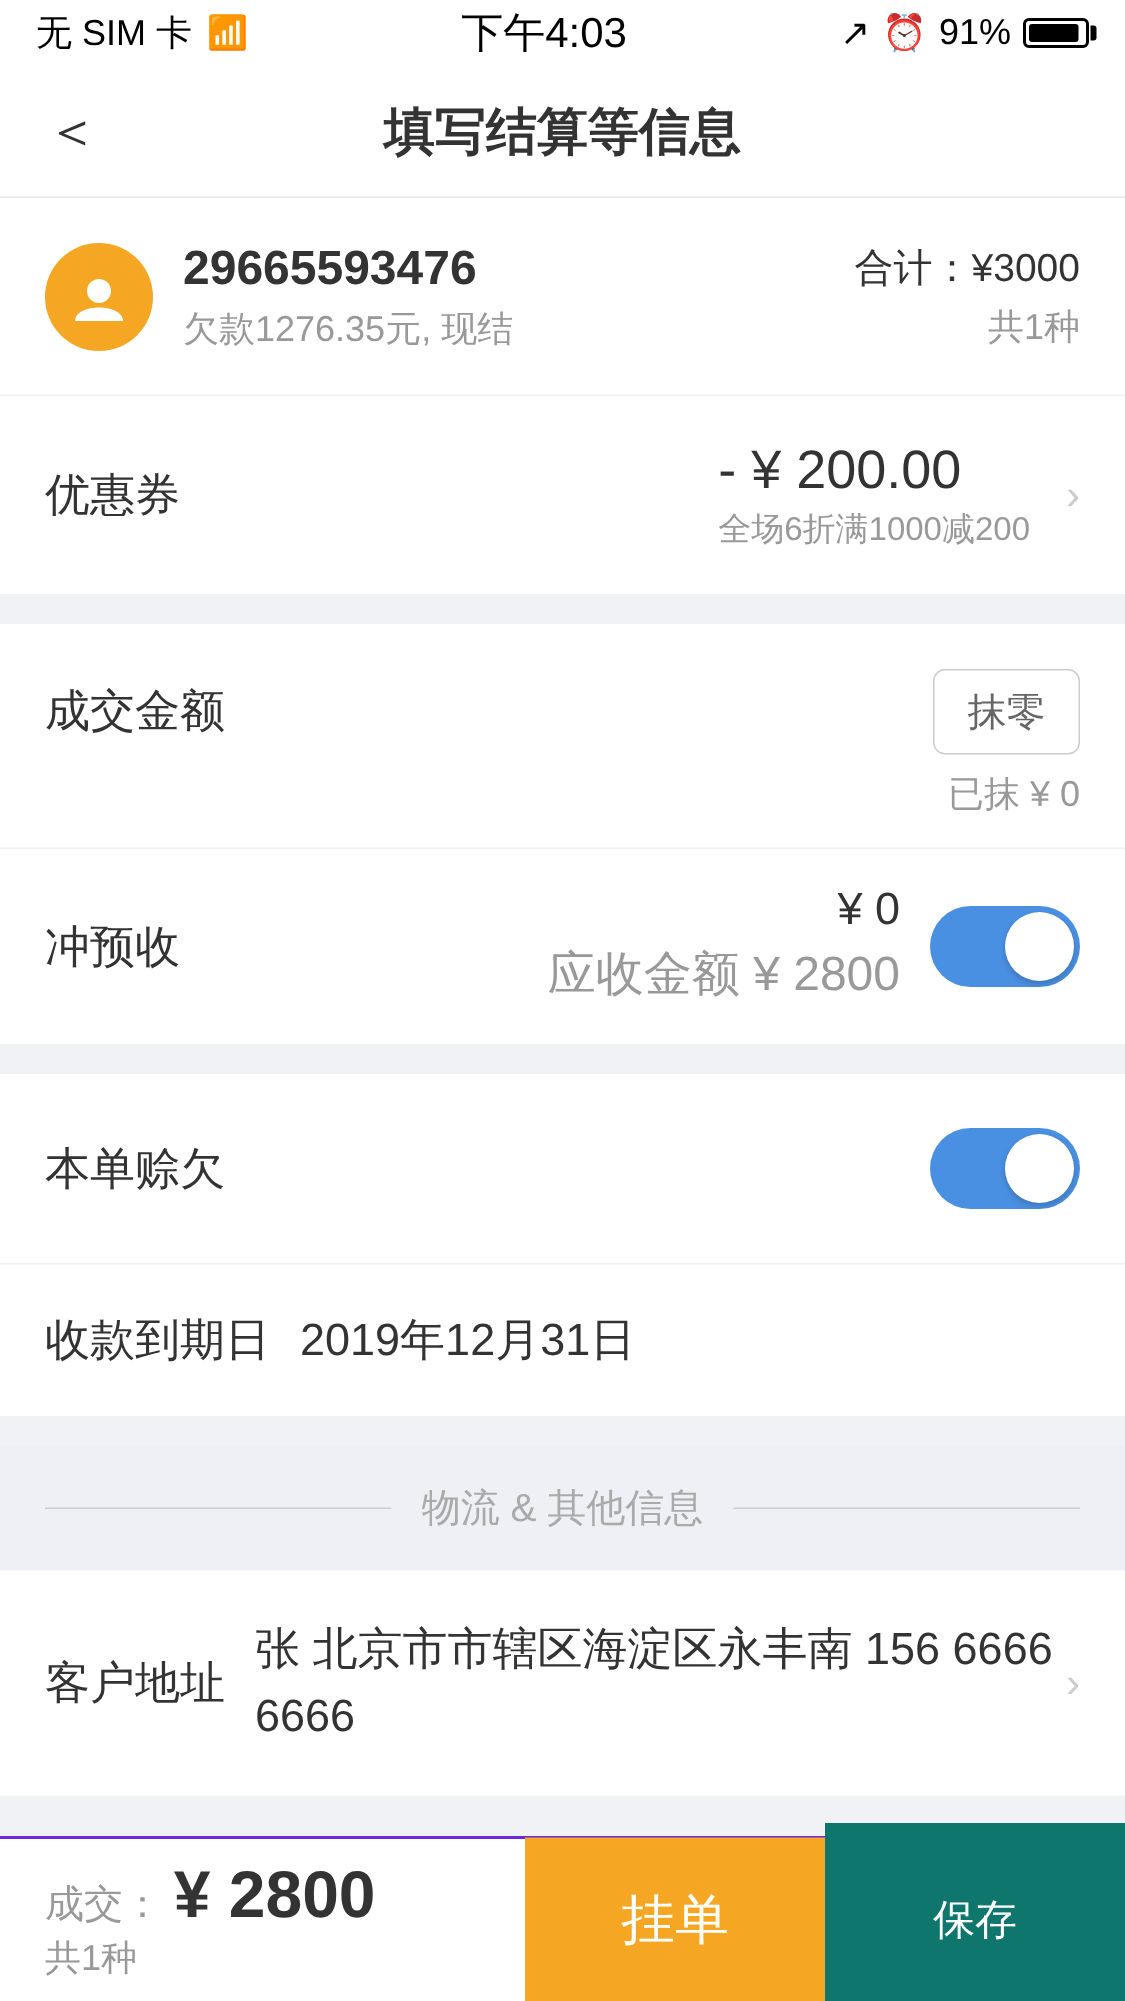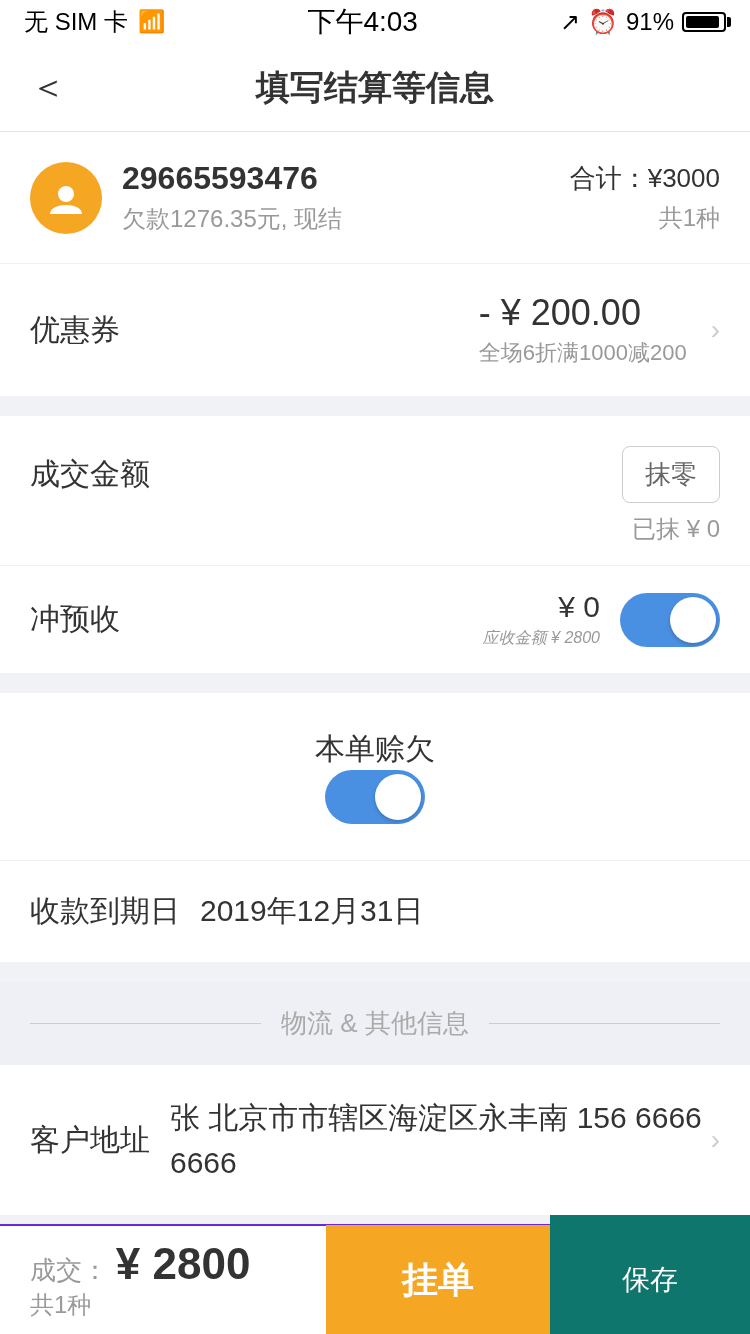--- a/index.html
+++ b/index.html
@@ -226,24 +226,23 @@
       gap: 20px;
     }
     .prepay-values {
       text-align: right;
     }
     .prepay-amount {
       font-size: 30px;
       color: #333;
     }
     .prepay-sub {
-      font-size: 16px;
+      font-size: 32px;
       color: #999;
       margin-top: 4px;
-      font-style: italic;
     }
 
     
     .toggle {
       width: 100px;
       height: 54px;
       background: #4a90e2;
       border-radius: 27px;
       position: relative;
       cursor: pointer;
@@ -260,21 +259,20 @@
       box-shadow: 0 2px 4px rgba(0,0,0,0.2);
     }
 
     
     .credit-row {
       display: flex;
       align-items: center;
       justify-content: space-between;
       padding: 36px 30px;
       background: #fff;
-      flex-direction: column;
     }
     .credit-label {
       font-size: 30px;
       color: #333;
     }
 
     
     .due-row {
       display: flex;
       align-items: center;
@@ -362,29 +360,29 @@
       font-size: 44px;
       font-weight: 700;
       color: #333;
       margin-top: 4px;
     }
     .bottom-count {
       font-size: 24px;
       color: #999;
     }
     .btn-hold {
-      width: 224px;
+      width: 200px;
       height: 110px;
       background: #f5a623;
       display: flex;
       align-items: center;
       justify-content: center;
       font-size: 36px;
       color: #fff;
-      font-weight: 700;
+      font-weight: 400;
       cursor: pointer;
     }
     .btn-save {
       width: 200px;
       height: 130px;
       background: #0f766e;
       display: flex;
       align-items: center;
       justify-content: center;
       font-size: 28px;

